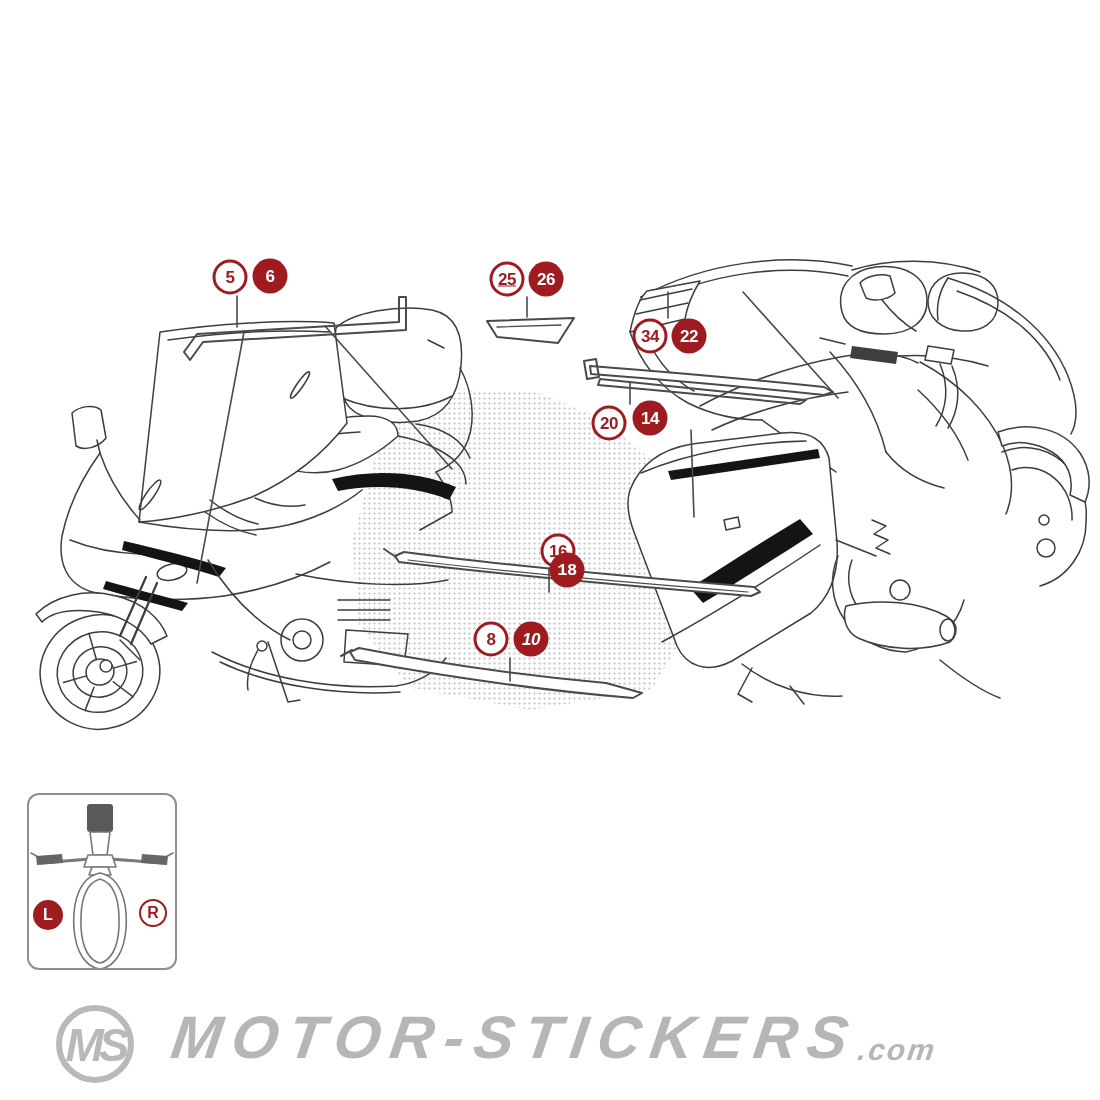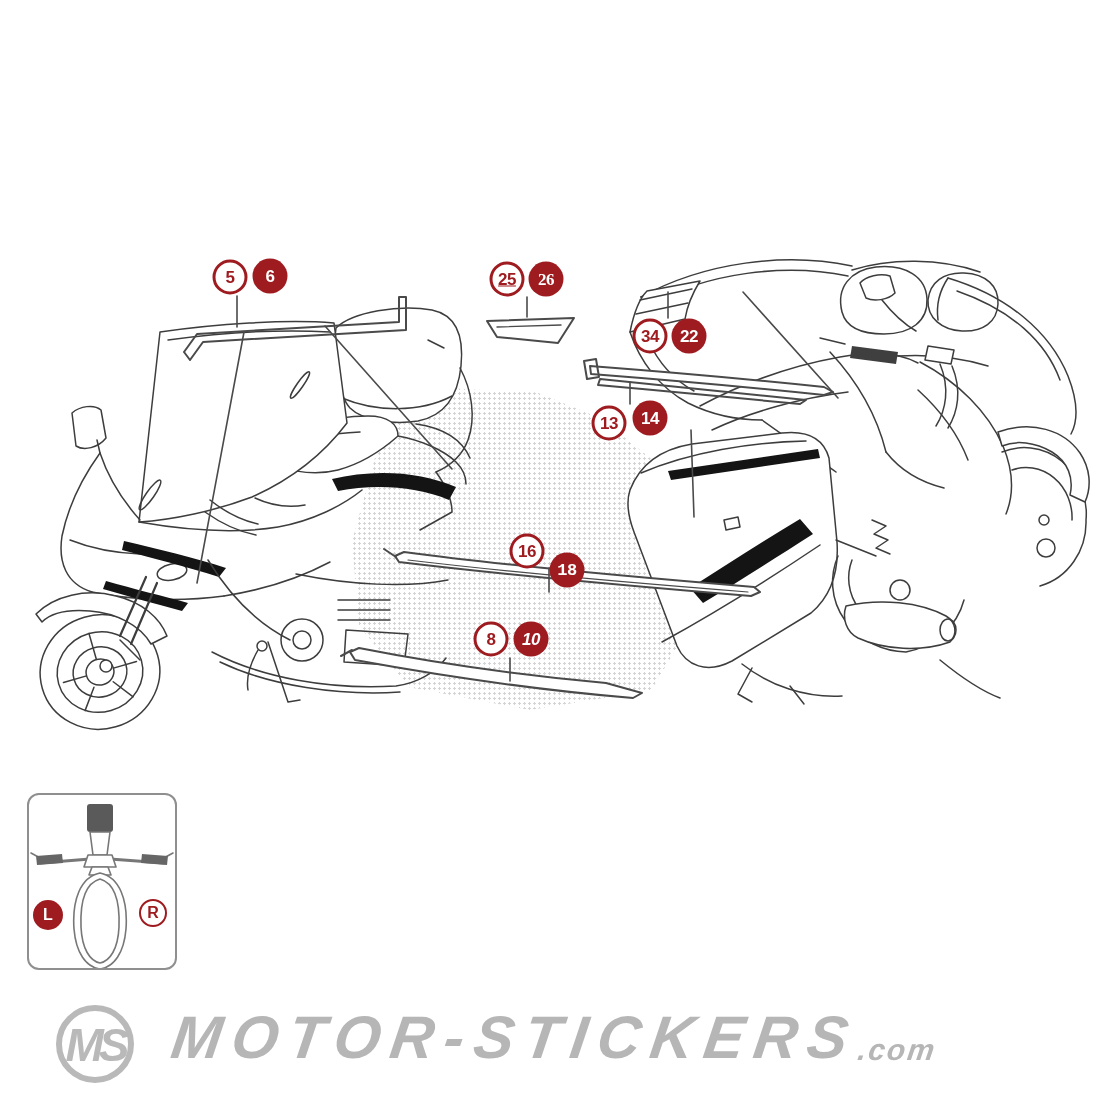--- a/index.html
+++ b/index.html
@@ -271,26 +271,26 @@
       <path fill="#fff" d="M350,652 L359,648 C440,664 530,676 606,683 L642,693 L633,698 C548,691 448,677 355,660 Z"></path>
       <path d="M341,656 L352,650"></path>
       <path stroke-width="1.6" d="M510,658 L510,681"></path>
     </g>
   </g>
 </svg>
 
 <div class="callout outline" style="left:230px;top:277px;">5</div>
 <div class="callout filled" style="left:270px;top:276px;">6</div>
 <div class="callout outline" style="left:507px;top:279px;text-decoration:underline;">25</div>
-<div class="callout filled" style="left:546px;top:279px;font-family:Liberation Serif, serif;">26</div>
+<div class="callout filled" style="left:546px;top:279px;">26</div>
 <div class="callout outline" style="left:650px;top:336px;">34</div>
 <div class="callout filled" style="left:689px;top:336px;">22</div>
-<div class="callout outline" style="left:609px;top:423px;">13</div>
+<div class="callout outline" style="left:609px;top:423px;">20</div>
 <div class="callout filled" style="left:650px;top:418px;">14</div>
-<div class="callout outline" style="left:527px;top:551px;">16</div>
+<div class="callout outline" style="left:558px;top:551px;">16</div>
 <div class="callout filled" style="left:567px;top:570px;font-family:Liberation Mono, monospace;">18</div>
 <div class="callout outline" style="left:491px;top:639px;">8</div>
 <div class="callout filled" style="left:531px;top:639px;font-style:italic;">10</div>
 
 <div class="legend-box">
   <svg width="146" height="173" viewBox="0 0 146 173" fill="none" stroke="#777" stroke-width="1.6" stroke-linecap="round" stroke-linejoin="round">
     <rect x="58" y="9" width="26" height="28" rx="3" fill="#5a5a5a" stroke="none"></rect>
     <path fill="#fff" d="M61,37 L81,37 L78,60 L64,60 Z"></path>
     <path stroke-width="3" d="M11,68 L61,64 M81,64 L135,68"></path>
     <path d="M13,64 L2,58 M133,64 L144,58"></path>

